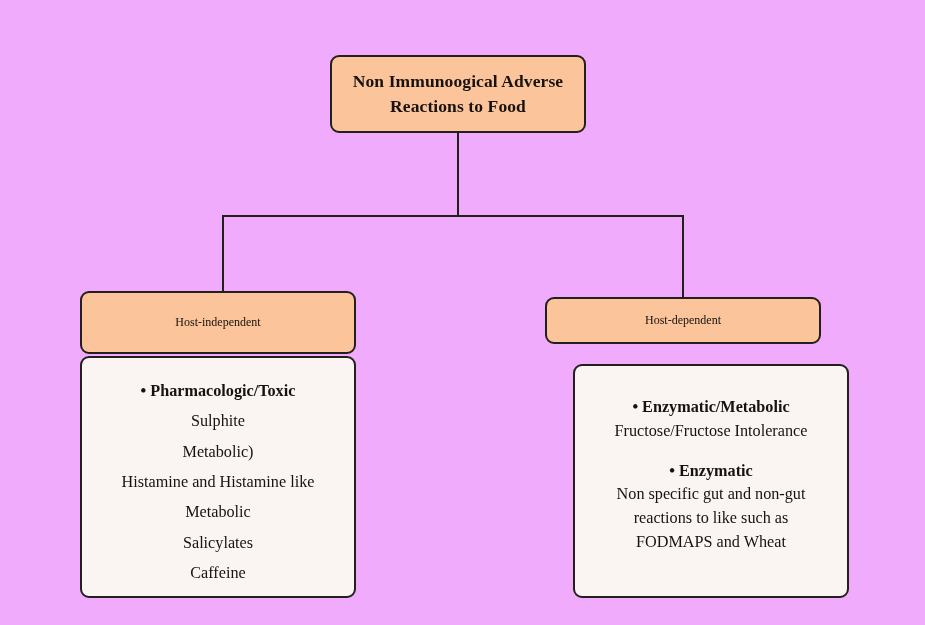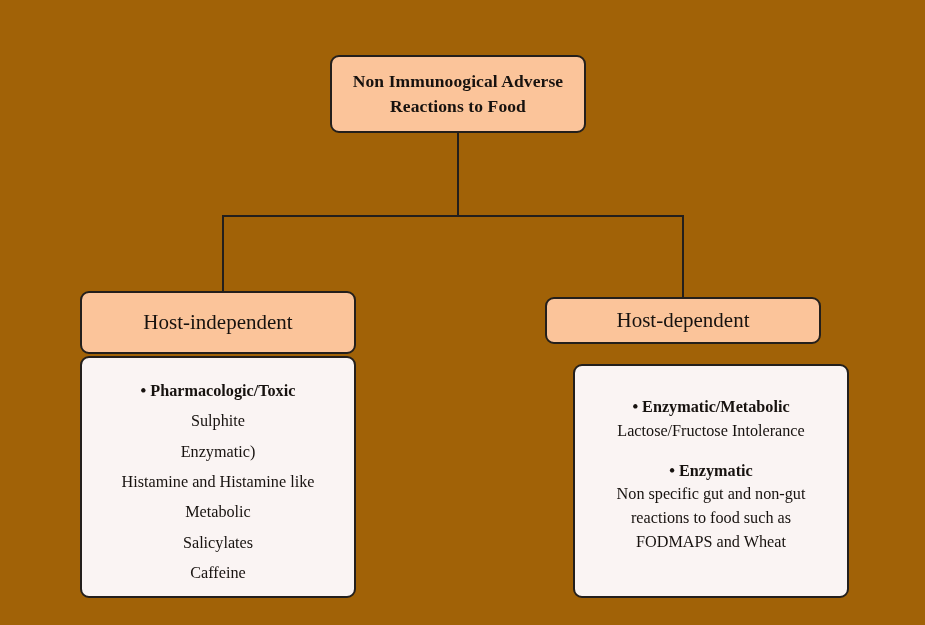--- a/index.html
+++ b/index.html
@@ -11,21 +11,21 @@
     height: 625px;
     background: #ffffff;
     font-family: "Liberation Serif", "DejaVu Serif", serif;
     overflow: hidden;
   }
 
   #canvas {
     position: relative;
     width: 925px;
     height: 625px;
-    background: #a16207;
+    background: #f0abfc;
   }
 
   
   .box {
     position: absolute;
     box-sizing: border-box;
     border: 2px solid #231f1c;
     border-radius: 9px;
     display: flex;
     flex-direction: column;
@@ -65,21 +65,21 @@
     width: 276px;
     height: 63px;
   }
   #right-header {
     left: 545px;
     top: 297px;
     width: 276px;
     height: 47px;
   }
   .box.header .title {
-    font-size: 21px;
+    font-size: 12px;
     line-height: 1.3;
   }
 
   
   #left-content {
     left: 80px;
     top: 356px;
     width: 276px;
     height: 242px;
     justify-content: space-between;
@@ -154,33 +154,33 @@
   <div class="connector h-line" id="bar"></div>
   <div class="connector v-line" id="drop-left"></div>
   <div class="connector v-line" id="drop-right"></div>
 
   <div class="box header" id="left-header">
     <div class="title">Host-independent</div>
   </div>
   <div class="box content" id="left-content">
       <div class="line bullet">• Pharmacologic/Toxic</div>
       <div class="line">Sulphite</div>
-      <div class="line">Enzymatic)</div>
+      <div class="line">Metabolic)</div>
       <div class="line">Histamine and Histamine like</div>
       <div class="line">Metabolic</div>
       <div class="line">Salicylates</div>
       <div class="line">Caffeine</div>
     </div>
 
   <div class="box header" id="right-header">
     <div class="title">Host-dependent</div>
   </div>
   <div class="box content" id="right-content">
       <div class="line bullet">• Enzymatic/Metabolic</div>
-      <div class="line">Lactose/Fructose Intolerance</div>
+      <div class="line">Fructose/Fructose Intolerance</div>
       <div class="line spacer"></div>
       <div class="line bullet">• Enzymatic</div>
       <div class="line">Non specific gut and non-gut</div>
-      <div class="line">reactions to food such as</div>
+      <div class="line">reactions to like such as</div>
       <div class="line">FODMAPS and Wheat</div>
     </div>
 
 </div>
 
 </body></html>

